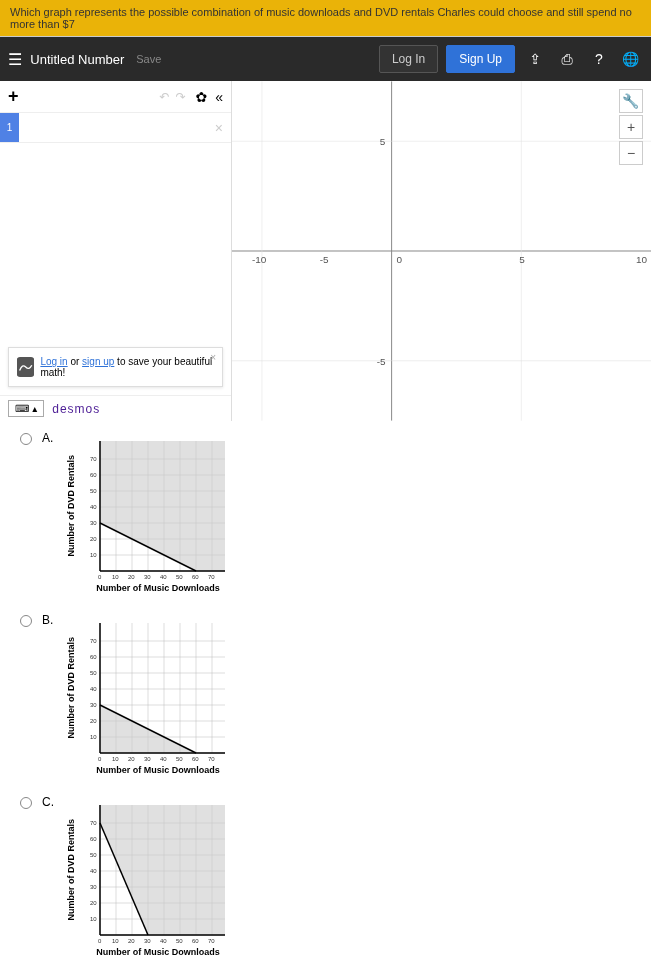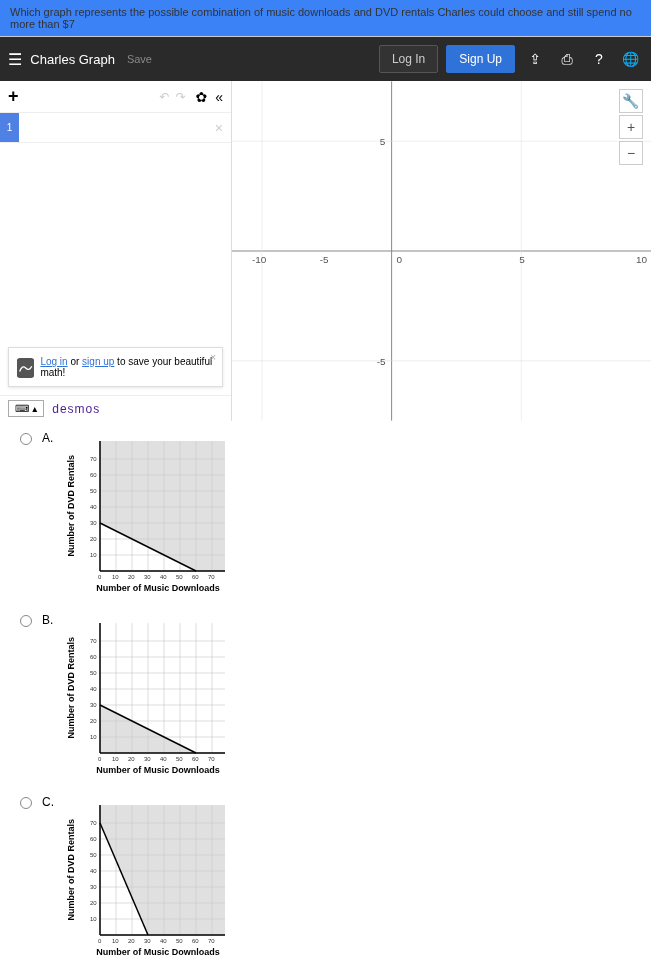--- a/index.html
+++ b/index.html
@@ -1,37 +1,37 @@
 <!DOCTYPE html>
 <html><head>
 <meta charset="utf-8">
 <style>
 * { box-sizing: border-box; margin: 0; padding: 0; }
 body { font-family: Arial, sans-serif; font-size: 12px; background: #fff; width: 651px; }
-.header-bar { background: #3b82f6; padding: 6px 10px; font-size: 11px; color: #333; border-bottom: 1px solid #ccc; }
+.header-bar { background: #eab308; padding: 6px 10px; font-size: 11px; color: #333; border-bottom: 1px solid #ccc; }
 .app-bar { background: #2a2a2a; color: #fff; height: 44px; display: flex; align-items: center; padding: 0 8px; gap: 8px; }
 .hamburger { font-size: 16px; cursor: pointer; }
 .title { font-size: 13px; flex: 0 0 auto; }
 .save-label { color: #888; font-size: 11px; margin-left: 4px; text-align: right; }
 .spacer { flex: 1; }
 .btn { padding: 6px 12px; font-size: 12px; border: 1px solid #555; background: #333; color: #ccc; cursor: pointer; border-radius: 2px; }
 .btn-primary { background: #2f72d8; border: 1px solid #2f72d8; color: #fff; }
 .icon-btn { width: 24px; height: 24px; display: flex; align-items: center; justify-content: center; color: #fff; cursor: pointer; font-size: 14px; }
 .main { display: flex; height: 340px; }
 .sidebar { width: 232px; background: #fff; border-right: 1px solid #ddd; display: flex; flex-direction: column; }
 .toolbar { height: 32px; display: flex; align-items: center; padding: 0 8px; border-bottom: 1px solid #eee; }
 .toolbar .plus { font-size: 18px; font-weight: bold; cursor: pointer; }
 .toolbar .spacer { flex: 1; }
 .toolbar .gear { cursor: pointer; font-size: 14px; }
 .toolbar .collapse { cursor: pointer; font-size: 14px; margin-left: 8px; }
 .expr-row { height: 30px; border-bottom: 1px solid #eee; display: flex; align-items: center; }
 .expr-index { width: 20px; background: #4f81e5; color: #fff; font-size: 10px; text-align: center; height: 100%; line-height: 30px; }
 .expr-input { flex: 1; height: 100%; border: none; padding: 0 6px; font-size: 13px; outline: none; }
 .expr-close { color: #ccc; font-size: 14px; padding: 0 8px; cursor: pointer; }
-.login-box { margin: 8px; padding: 8px; border: 1px solid #ddd; box-shadow: 0 1px 3px rgba(0,0,0,0.1); display: flex; align-items: flex-end; gap: 6px; font-size: 10px; position: relative; margin-top: auto; }
+.login-box { margin: 8px; padding: 8px; border: 1px solid #ddd; box-shadow: 0 1px 3px rgba(0,0,0,0.1); display: flex; align-items: center; gap: 6px; font-size: 10px; position: relative; margin-top: auto; }
 .login-box .logo-sm { width: 20px; height: 20px; background: #555; border-radius: 3px; }
 .login-box a { color: #2f72d8; text-decoration: underline; }
 .login-box .close-x { position: absolute; top: 4px; right: 6px; color: #aaa; cursor: pointer; }
 .footer-row { display: flex; align-items: center; gap: 8px; padding: 4px 8px; border-top: 1px solid #eee; }
 .kb-icon { border: 1px solid #aaa; padding: 2px 6px; font-size: 10px; cursor: pointer; }
 .desmos-label { color: #4c1d95; font-size: 12px; letter-spacing: 1px; }
 .graph-area { flex: 1; position: relative; background: #fff; }
 .graph-area svg { width: 100%; height: 100%; }
 .graph-controls { position: absolute; top: 8px; right: 8px; display: flex; flex-direction: column; gap: 2px; }
 .gc-btn { width: 24px; height: 24px; background: #fff; border: 1px solid #ccc; display: flex; align-items: center; justify-content: center; cursor: pointer; font-size: 14px; color: #555; }
@@ -45,21 +45,21 @@
 .mini-chart .xlabel { font-size: 9px; font-weight: bold; margin-top: 2px; margin-left: 20px; }
 .mini-chart svg { background: #fff; }
 </style>
 </head>
 <body>
 
 <div class="header-bar">Which graph represents the possible combination of music downloads and DVD rentals Charles could choose and still spend no more than $7</div>
 
 <div class="app-bar">
   <span class="hamburger">☰</span>
-  <span class="title">Charles Graph</span>
+  <span class="title">Untitled Number</span>
   <span class="save-label">Save</span>
   <span class="spacer"></span>
   <button class="btn">Log In</button>
   <button class="btn btn-primary">Sign Up</button>
   <span class="icon-btn">⇪</span>
   <span class="icon-btn">⎙</span>
   <span class="icon-btn">?</span>
   <span class="icon-btn">🌐</span>
 </div>
 

